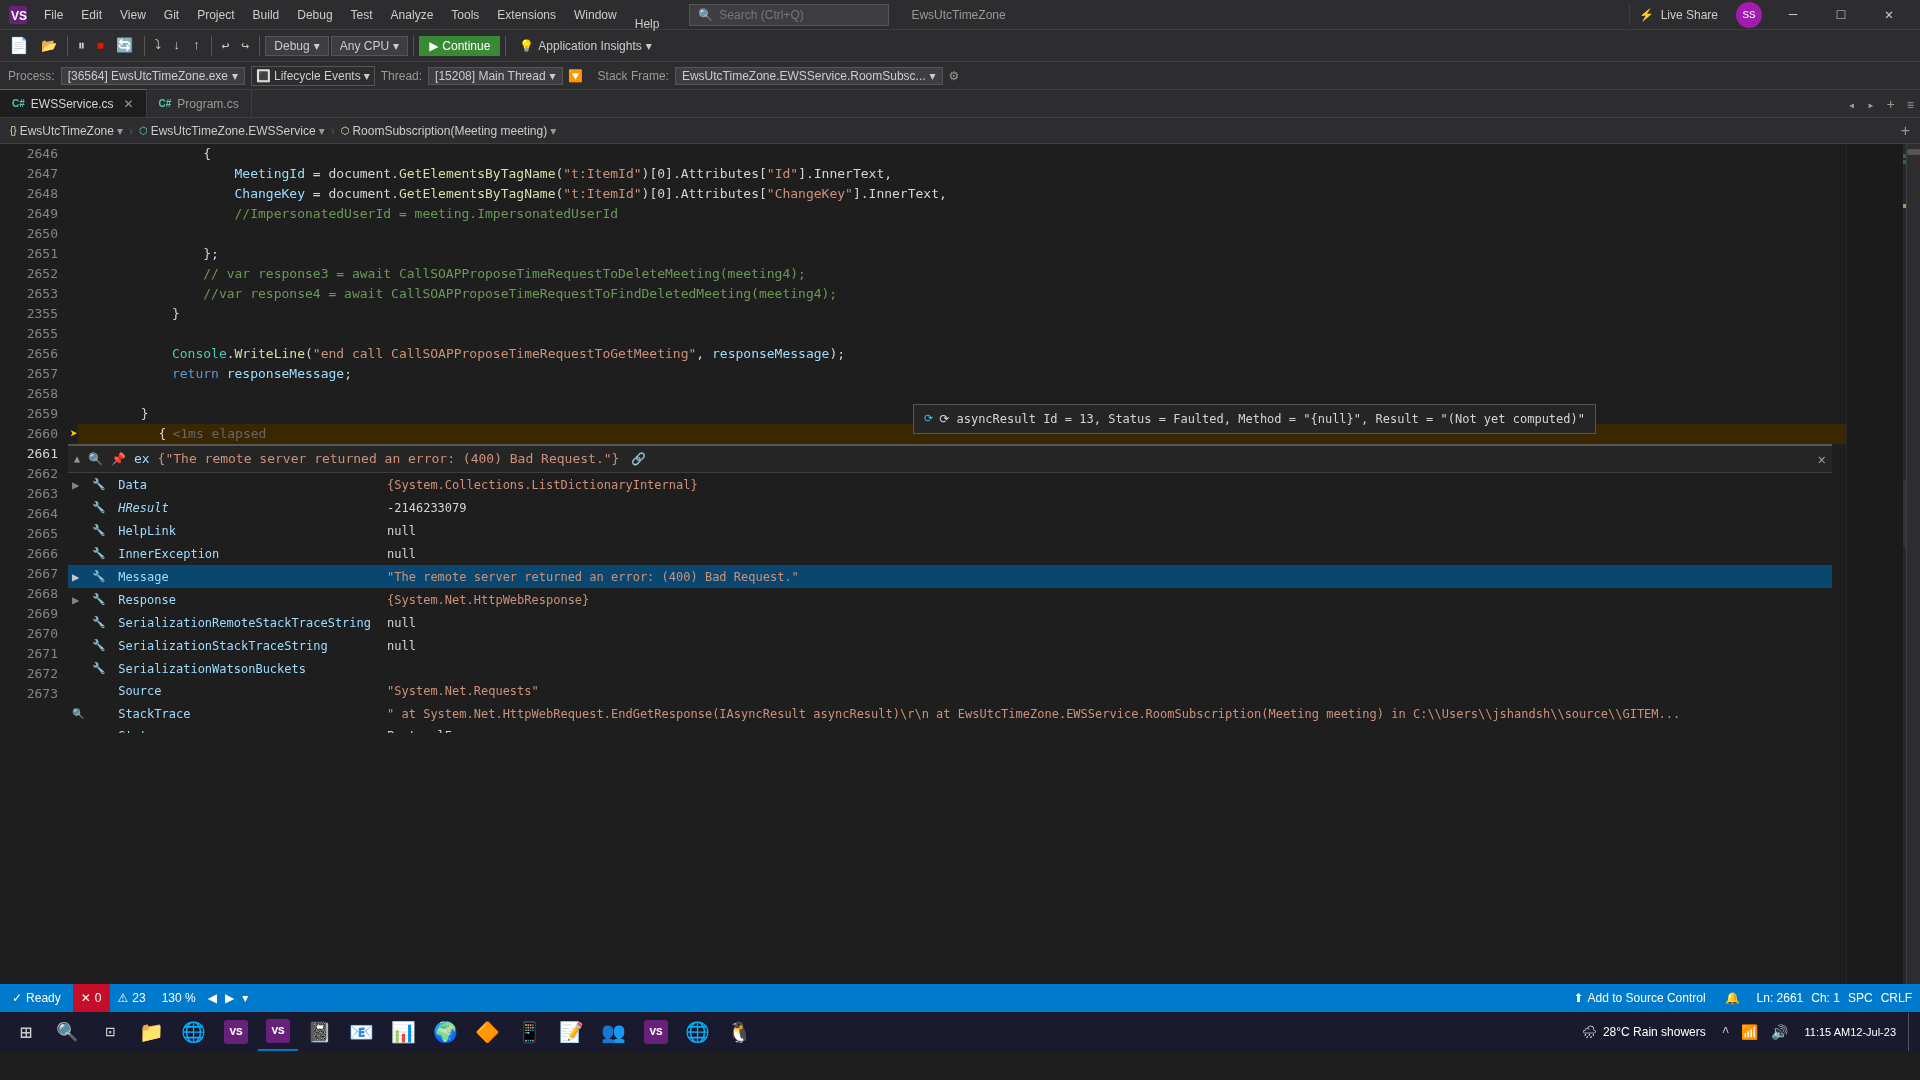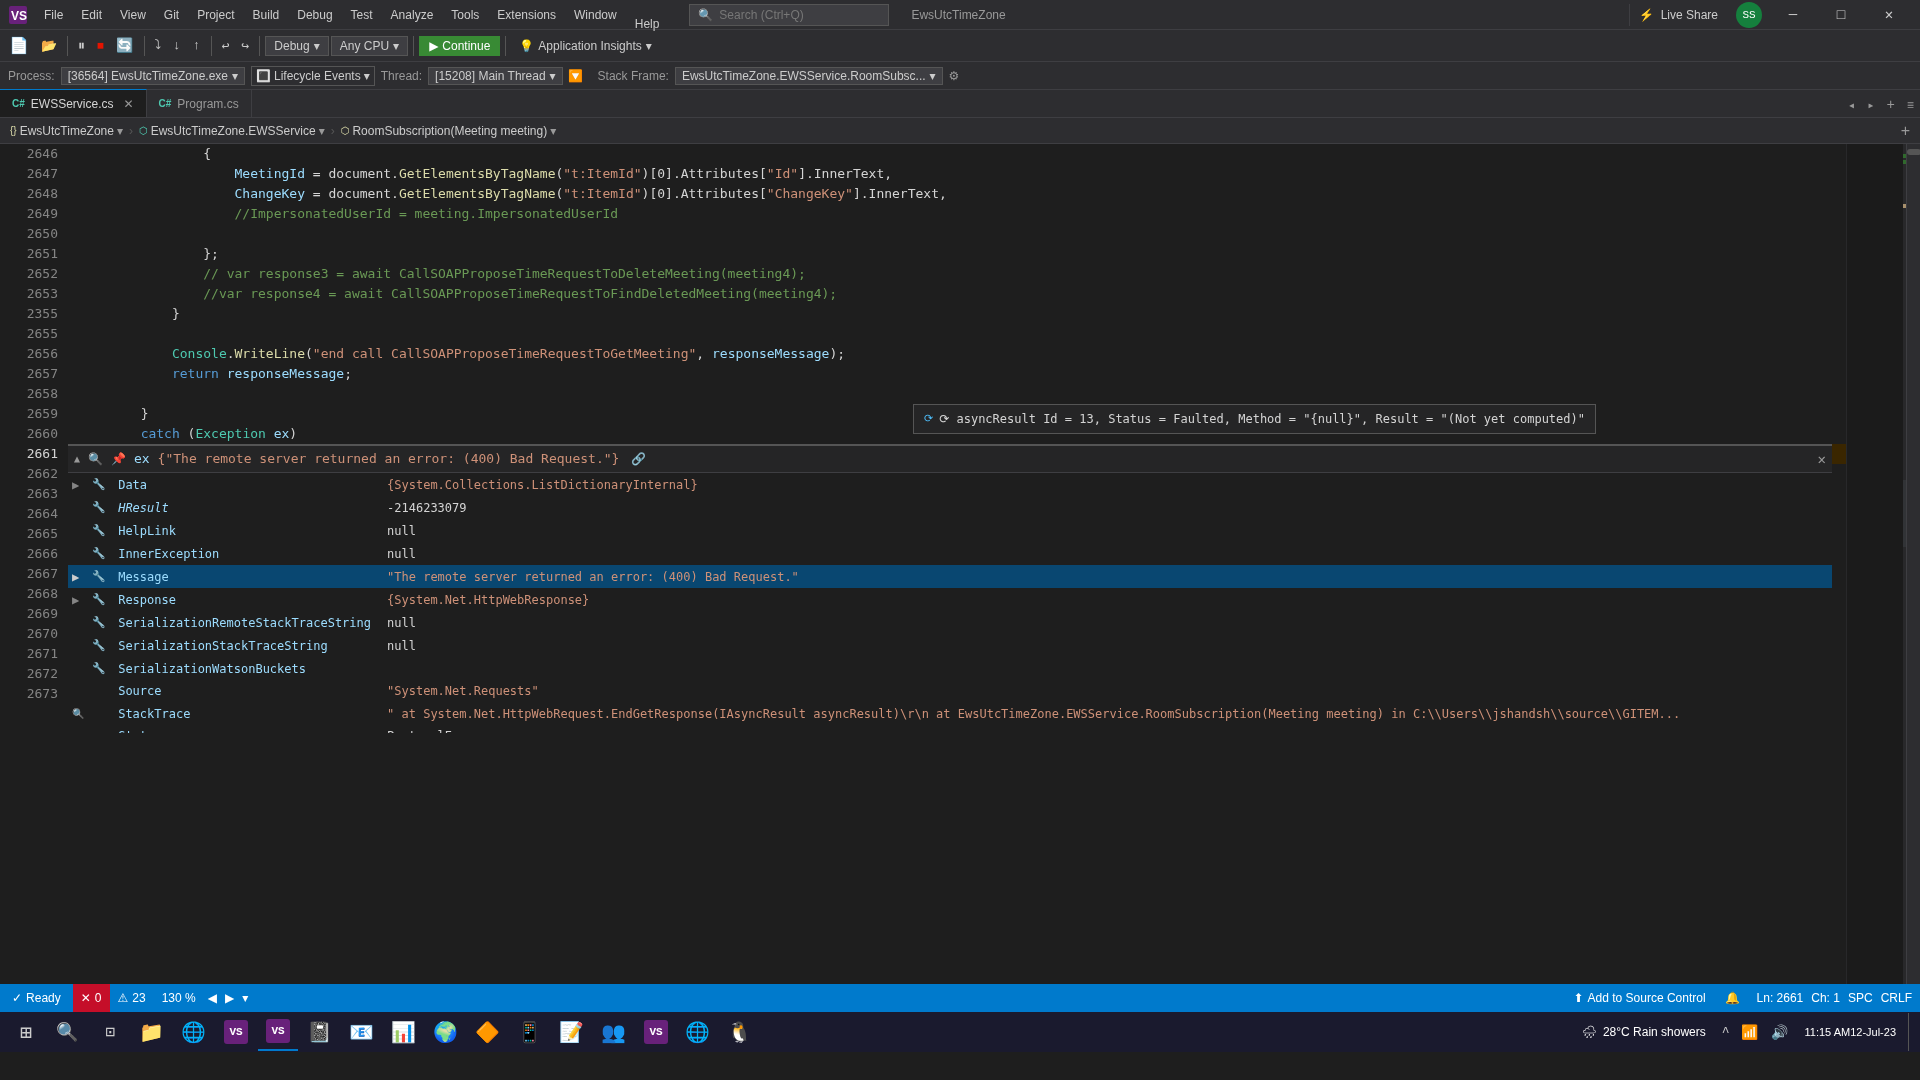--- a/index.html
+++ b/index.html
@@ -54,21 +54,21 @@
     <span>🔍</span>
     <span style="color:#777;">Search (Ctrl+Q)</span>
   </div>
   <div style="margin:0 20px;font-size:12px;color:#999;font-family:Segoe UI,sans-serif;">EwsUtcTimeZone</div>
   <div style="flex:1"></div>
 
   <div style="display:flex;align-items:center;gap:6px;padding:4px 10px;color:#ccc;font-size:12px;font-family:Segoe UI,sans-serif;cursor:pointer;border-left:1px solid #3e3e42;">
     <span style="color:#7b68ee;">⚡</span>
     <span>Live Share</span>
   </div>
-  <div style="width:26px;height:26px;border-radius:50%;background:#15803d;color:white;display:flex;align-items:center;justify-content:center;font-size:11px;margin:0 6px;cursor:pointer;">SS</div>
+  <div style="width:26px;height:26px;border-radius:50%;background:#a21caf;color:white;display:flex;align-items:center;justify-content:center;font-size:11px;margin:0 6px;cursor:pointer;">SS</div>
 
   <div style="width:46px;height:30px;display:flex;align-items:center;justify-content:center;cursor:pointer;font-size:14px;color:#ccc;">─</div>
   <div style="width:46px;height:30px;display:flex;align-items:center;justify-content:center;cursor:pointer;font-size:14px;color:#ccc;">□</div>
   <div style="width:46px;height:30px;display:flex;align-items:center;justify-content:center;cursor:pointer;font-size:14px;color:#ccc;">✕</div>
 </div>
 
 <div id="toolbar" style="height:32px;background:#2d2d30;display:flex;align-items:center;padding:0 4px;gap:2px;border-bottom:1px solid #3e3e42;">
   <div style="padding:3px 5px;color:#ccc;cursor:pointer;font-size:16px;">📄</div>
   <div style="padding:3px 5px;color:#ccc;cursor:pointer;">📂</div>
   <div style="width:1px;height:20px;background:#555;margin:0 3px;"></div>
@@ -234,21 +234,20 @@
       <div style="height:20px;line-height:20px;white-space:pre;"> </div>
 
       <div style="height:20px;line-height:20px;white-space:pre;">            <span style="color:#4ec9b0;">Console</span><span style="color:#d4d4d4;">.</span><span style="color:#dcdcaa;">WriteLine</span><span style="color:#d4d4d4;">(</span><span style="color:#ce9178;">"end call CallSOAPProposeTimeRequestToGetMeeting"</span><span style="color:#d4d4d4;">, </span><span style="color:#9cdcfe;">responseMessage</span><span style="color:#d4d4d4;">);</span></div>
 
       <div style="height:20px;line-height:20px;white-space:pre;">            <span style="color:#569cd6;">return</span> <span style="color:#9cdcfe;">responseMessage</span><span style="color:#d4d4d4;">;</span></div>
 
       <div style="height:20px;line-height:20px;white-space:pre;"> </div>
 
       <div style="height:20px;line-height:20px;white-space:pre;">        <span style="color:#d4d4d4;">}</span></div>
 
-      <div style="height:20px;line-height:20px;white-space:pre;">        <span style="color:#569cd6;">catch</span> <span style="color:#d4d4d4;">(</span><span style="color:#4ec9b0;">Exception</span> <span style="color:#9cdcfe;">ex</span><span style="color:#d4d4d4;">)</span></div>
 
       <div style="height:20px;line-height:20px;white-space:pre;background:#3a2600;display:flex;align-items:center;">
         <span style="color:#ffcc00;margin-right:2px;position:absolute;left:2px;">➤</span>
         <span style="margin-left:18px;color:#d4d4d4;">        {</span>
         <span style="color:#666;margin-left:6px;">&lt;1ms elapsed</span>
         
       </div>
 
       <div style="position:absolute;top:260px;right:250px;background:#252526;border:1px solid #555;padding:4px 10px;font-size:12px;color:#d4d4d4;font-family:Consolas,monospace;white-space:nowrap;z-index:20;display:flex;align-items:center;gap:6px;">
         <span style="color:#4fc1ff;font-size:11px;">⟳</span>

